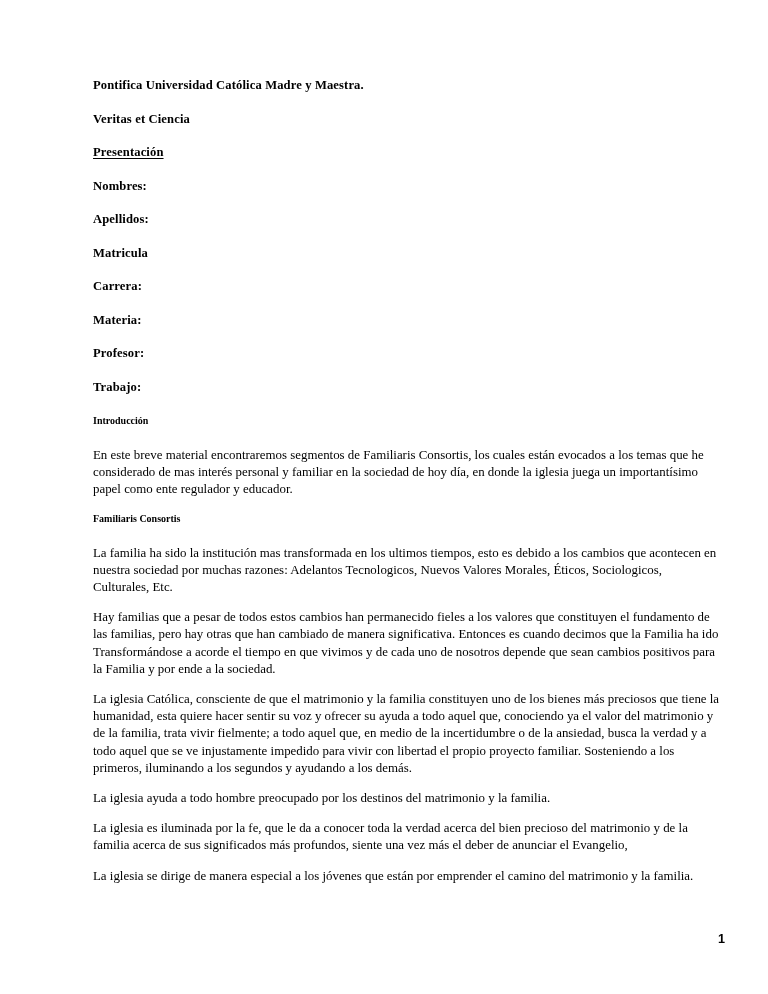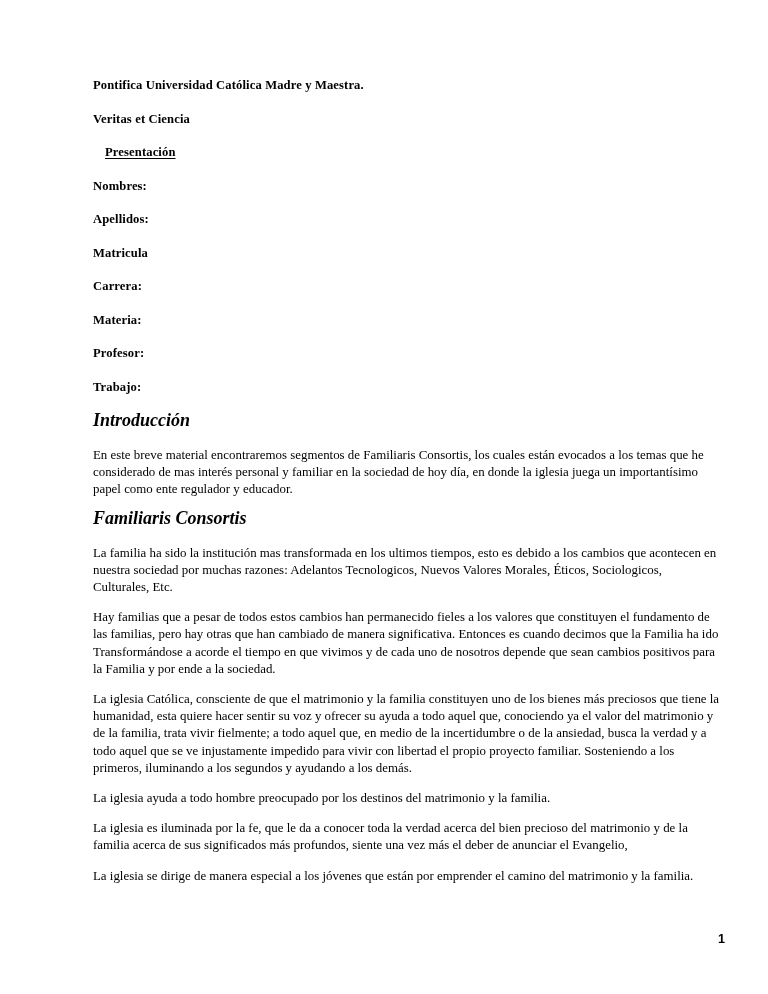--- a/index.html
+++ b/index.html
@@ -40,30 +40,28 @@
     font-weight: bold;
     line-height: 15px;
     margin: 0 0 18.5px 0;
     letter-spacing: 0.01em;
     white-space: nowrap;
   }
 
   .label-line.underlined {
     text-decoration: underline;
     text-underline-offset: 2px;
-    margin-left: 12px;
   }
 
   
   .section-heading {
-    font-size: 18px;
+    font-size: 10px;
     font-weight: bold;
     line-height: 15px;
     margin: 0 0 18.5px 0;
-    font-style: italic;
   }
 
   
   .para {
     font-size: 12.9px;
     font-weight: normal;
     line-height: 17.2px;
     margin: 0 0 13px 0;
     text-align: left;
     color: #000000;

